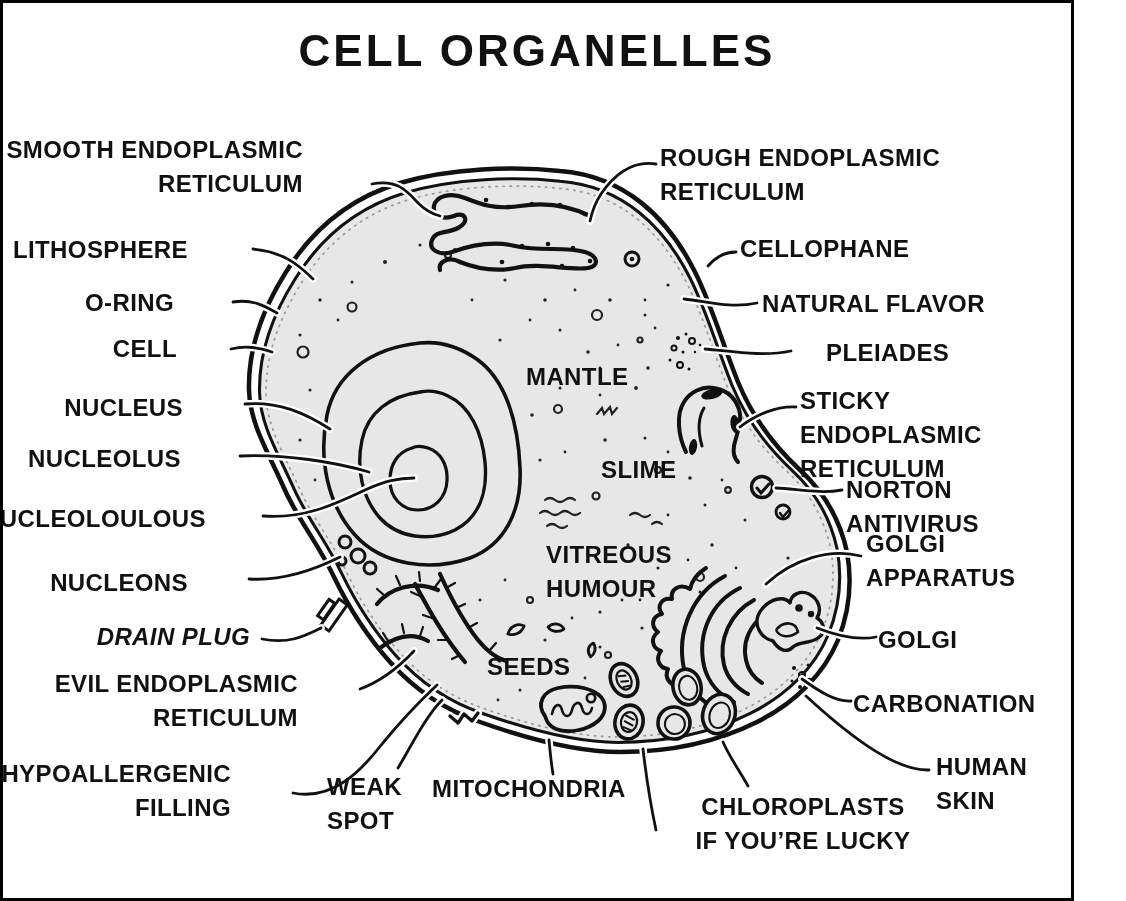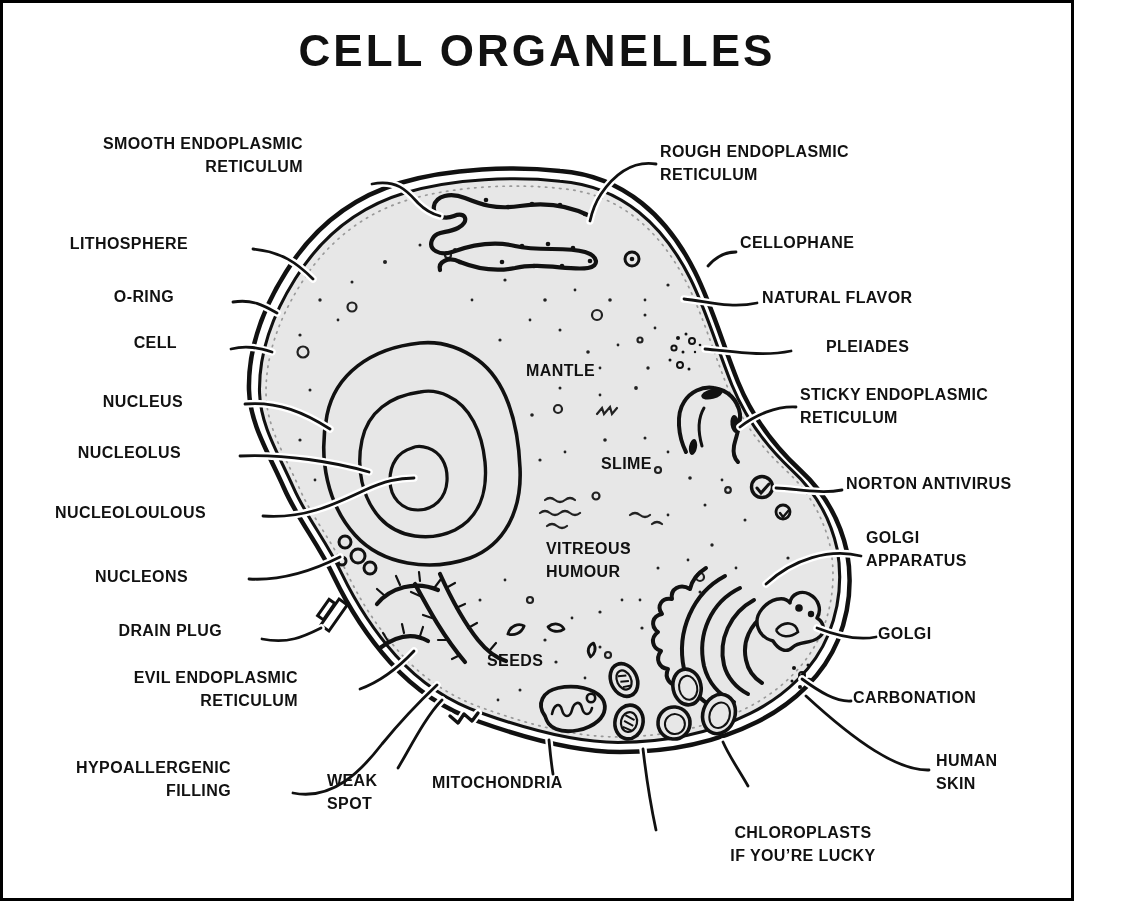--- a/index.html
+++ b/index.html
@@ -2,21 +2,21 @@
 <html><head>
 <meta charset="utf-8">
 <style>
   html,body{margin:0;padding:0;background:#fff;}
   .stage{position:relative;width:1074px;height:901px;background:#fff;overflow:hidden;
          font-family:"Liberation Sans",sans-serif;}
   .frame{position:absolute;inset:0;border:3px solid #000;pointer-events:none;z-index:5;}
   svg.art{position:absolute;left:0;top:0;z-index:1;}
   .title{position:absolute;left:0;right:0;top:26px;text-align:center;z-index:2;
          font-weight:bold;font-size:44px;letter-spacing:3px;color:#111;}
-  .lbl{position:absolute;z-index:2;color:#111;font-weight:bold;font-size:16px;
+  .lbl{position:absolute;z-index:2;color:#111;font-weight:bold;font-size:24px;
        line-height:1.42;letter-spacing:.4px;white-space:pre-line;}
   .ra{text-align:right;}
   .ca{text-align:center;}
 </style>
 </head>
 <body>
 
 <div class="stage">
   <div class="frame"></div>
 
@@ -401,21 +401,21 @@
 
   <div class="lbl ra" style="right:771px;top:133px;">SMOOTH ENDOPLASMIC
 RETICULUM</div>
   <div class="lbl ra" style="right:886px;top:233px;">LITHOSPHERE</div>
   <div class="lbl ra" style="right:900px;top:286px;">O-RING</div>
   <div class="lbl ra" style="right:897px;top:332px;">CELL</div>
   <div class="lbl ra" style="right:891px;top:391px;margin-left:7px;">NUCLEUS</div>
   <div class="lbl ra" style="right:893px;top:442px;">NUCLEOLUS</div>
   <div class="lbl ra" style="right:868px;top:502px;">NUCLEOLOULOUS</div>
   <div class="lbl ra" style="right:886px;top:566px;">NUCLEONS</div>
-  <div class="lbl ra" style="right:852px;top:620px;">DRAIN PLUG</div>
+  <div class="lbl ra" style="right:824px;top:620px;font-style:italic;">DRAIN PLUG</div>
   <div class="lbl ra" style="right:776px;top:667px;">EVIL ENDOPLASMIC
 RETICULUM</div>
   <div class="lbl ra" style="right:843px;top:757px;">HYPOALLERGENIC
 FILLING</div>
   <div class="lbl" style="left:327px;top:770px;">WEAK
 SPOT</div>
 
   <div class="lbl" style="left:660px;top:141px;">ROUGH ENDOPLASMIC
 RETICULUM</div>
   <div class="lbl" style="left:740px;top:232px;">CELLOPHANE</div>
@@ -425,21 +425,21 @@
 RETICULUM</div>
   <div class="lbl" style="left:846px;top:473px;">NORTON ANTIVIRUS</div>
   <div class="lbl" style="left:866px;top:527px;">GOLGI
 APPARATUS</div>
   <div class="lbl" style="left:878px;top:623px;">GOLGI</div>
   <div class="lbl" style="left:853px;top:687px;">CARBONATION</div>
   <div class="lbl" style="left:936px;top:750px;">HUMAN
 SKIN</div>
 
   <div class="lbl" style="left:432px;top:772px;">MITOCHONDRIA</div>
-  <div class="lbl ca" style="left:683px;top:790px;width:240px;margin-top:32px;">CHLOROPLASTS
+  <div class="lbl ca" style="left:683px;top:790px;width:240px;">CHLOROPLASTS
 IF YOU’RE LUCKY</div>
 
   <div class="lbl" style="left:526px;top:360px;">MANTLE</div>
   <div class="lbl" style="left:601px;top:453px;">SLIME</div>
   <div class="lbl" style="left:546px;top:538px;">VITREOUS
 HUMOUR</div>
   <div class="lbl" style="left:487px;top:650px;">SEEDS</div>
 </div>
 
 </body></html>

